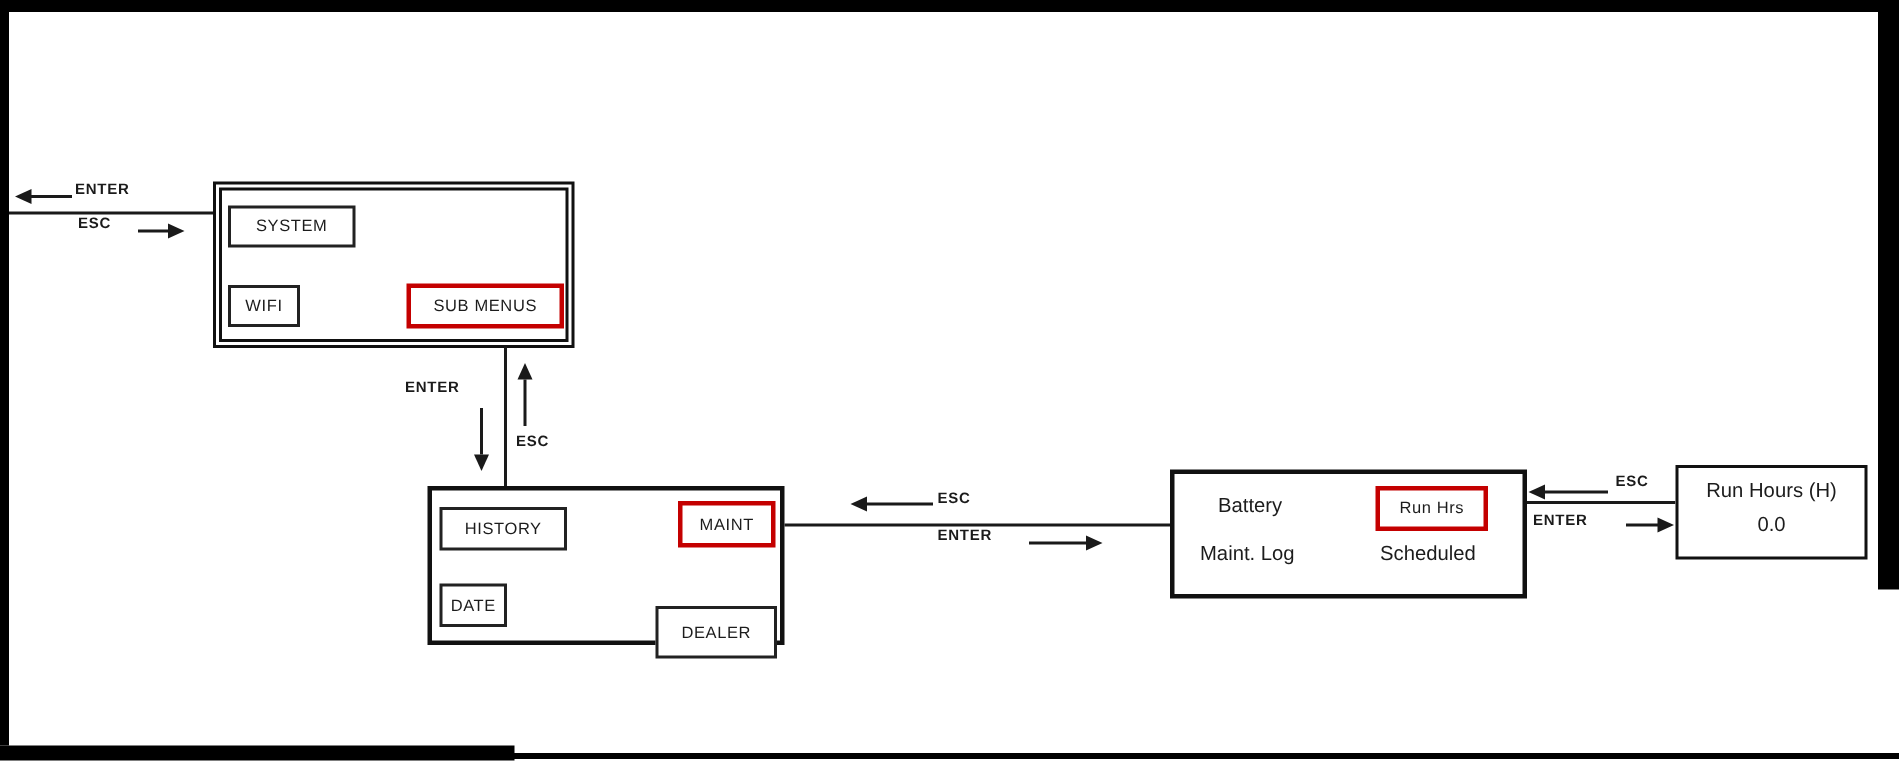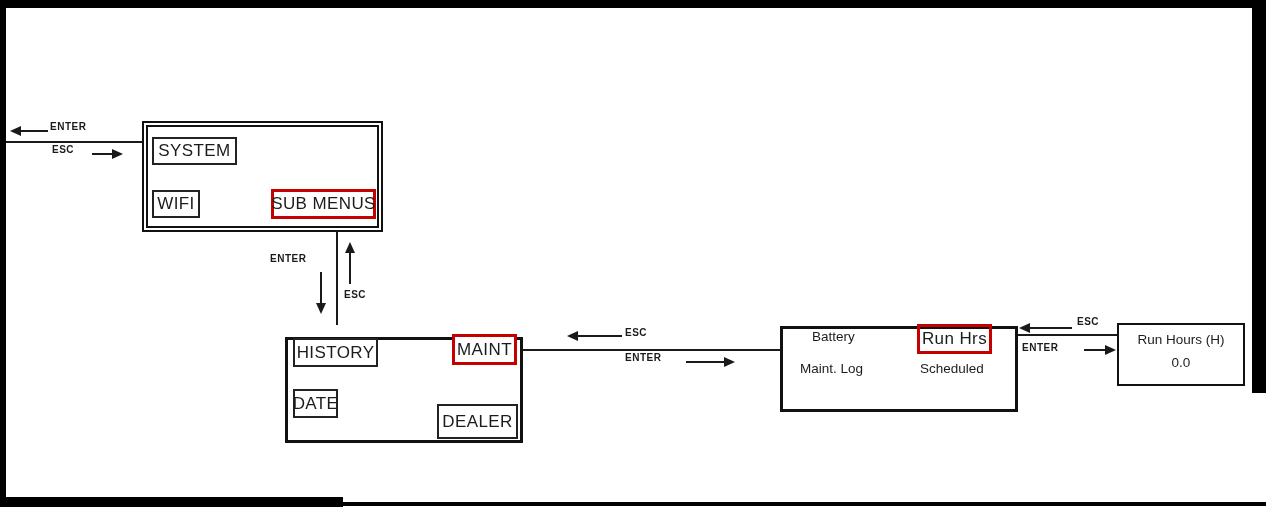--- a/index.html
+++ b/index.html
@@ -10,28 +10,28 @@
   }
   .bar{position:absolute;background:#000;}
   .hline{position:absolute;height:2px;background:#1a1a1a;}
   .vline{position:absolute;width:2px;background:#1a1a1a;}
   .head{position:absolute;width:0;height:0;}
   .head.w{border-top:5px solid transparent;border-bottom:5px solid transparent;border-right:11px solid #1a1a1a;}
   .head.e{border-top:5px solid transparent;border-bottom:5px solid transparent;border-left:11px solid #1a1a1a;}
   .head.n{border-left:5px solid transparent;border-right:5px solid transparent;border-bottom:11px solid #1a1a1a;}
   .head.s{border-left:5px solid transparent;border-right:5px solid transparent;border-top:11px solid #1a1a1a;}
   .navlbl{position:absolute;font-weight:bold;font-size:10px;letter-spacing:.5px;color:#1b1b1b;white-space:nowrap;}
-  .screen{position:absolute;background:#fff;border:3px solid #111;box-sizing:border-box;margin-top:13px;}
+  .screen{position:absolute;background:#fff;border:3px solid #111;box-sizing:border-box;}
   .screen.thin{border-width:2px;}
   .dbl{position:absolute;background:#fff;border:2px solid #111;box-sizing:border-box;}
   .dbl .inner{position:absolute;left:2px;top:2px;right:2px;bottom:2px;border:2px solid #111;}
   .item{
     position:absolute;border:2px solid #222;box-sizing:border-box;background:#fff;
     display:flex;align-items:center;justify-content:center;
-    font-size:17px;letter-spacing:.4px;color:#1c1c1c;white-space:nowrap;text-align:right;
+    font-size:11px;letter-spacing:.4px;color:#1c1c1c;white-space:nowrap;text-align:right;
   }
   .item.red{border:3px solid #c40000;}
   .plain{position:absolute;font-size:13.5px;color:#1c1c1c;white-space:nowrap;}
   .ctr{text-align:center;}
 </style>
 </head>
 <body>
 
 <div id="stage">
 

